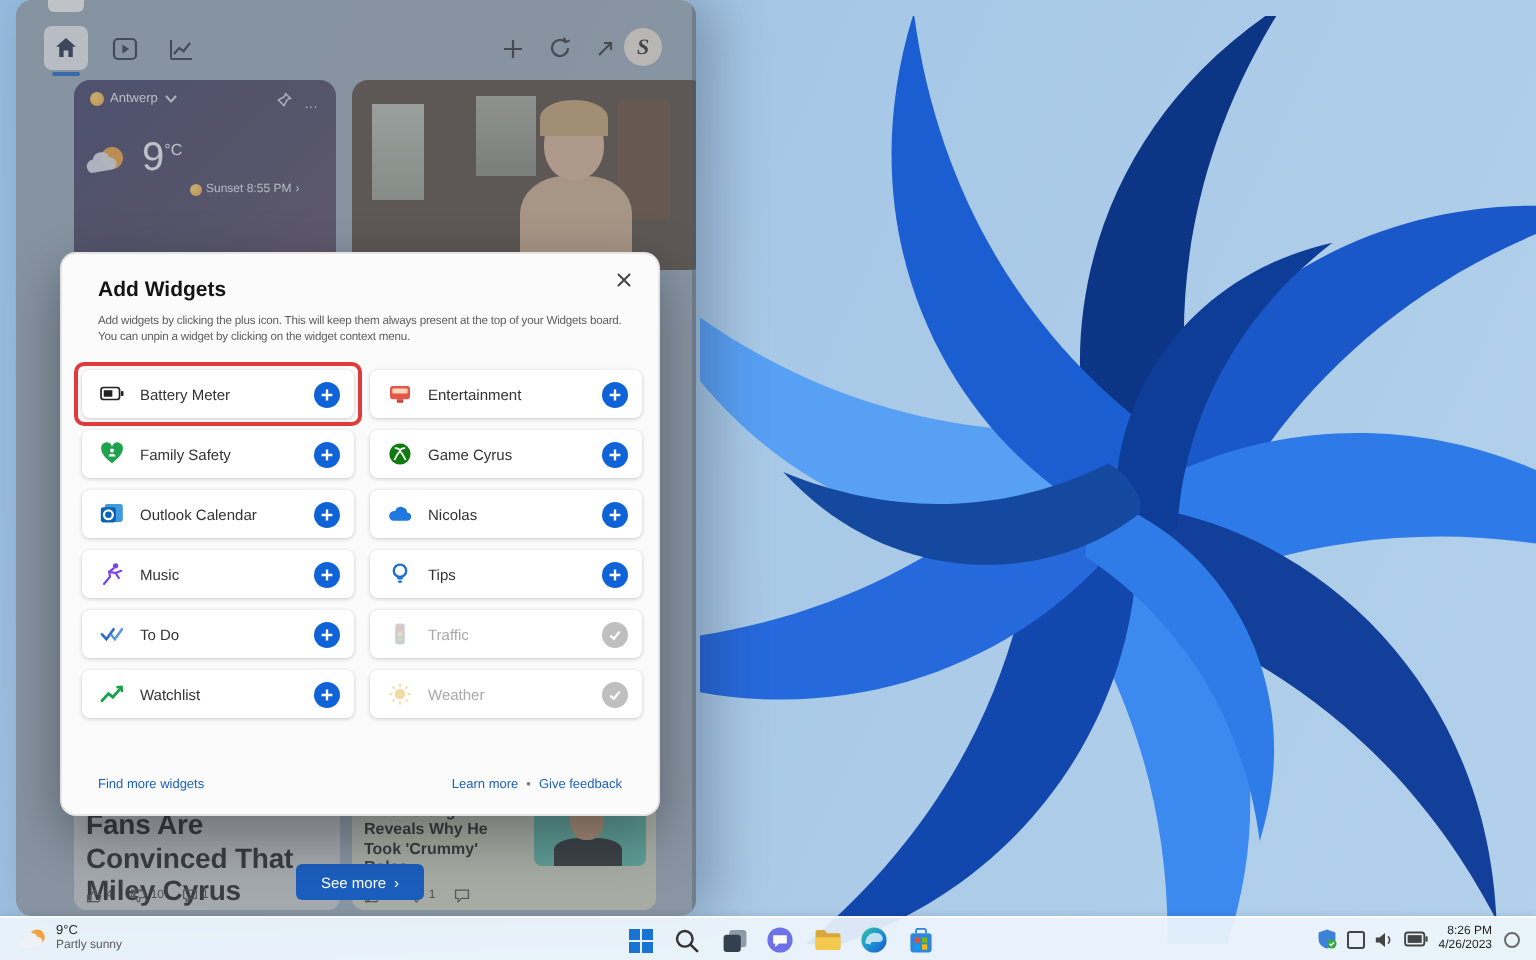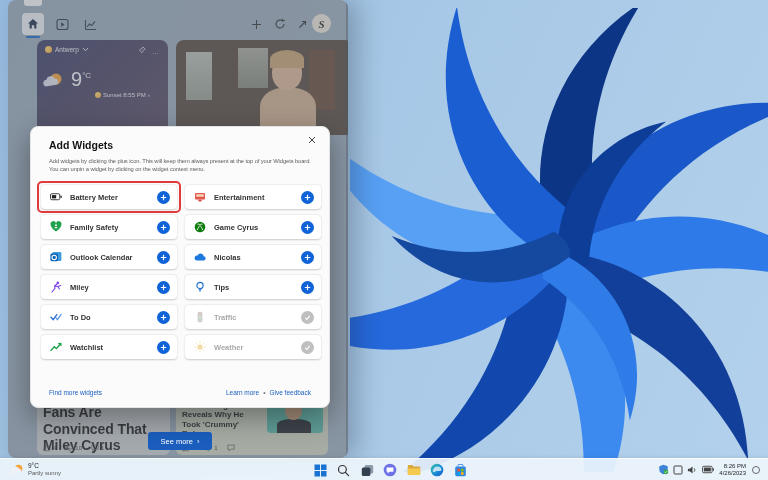--- a/index.html
+++ b/index.html
@@ -72,21 +72,21 @@
   
   #dialog { position:absolute; left:22px; top:86px; width:300px; height:282px;
     background:#fbfbfb; border:1px solid #e4e4e4; border-radius:8px; z-index:6;
     box-shadow:0 10px 28px rgba(0,0,0,.35);margin-top:40px; }
   #dialog .close { position:absolute; right:10px; top:6px; width:14px; height:14px;
     display:flex; align-items:center; justify-content:center; }
   #dialog h1 { position:absolute; left:18px; top:12px; font-size:10.5px; color:#141414; }
   #dialog .desc { position:absolute; left:18px; top:30px; width:272px; font-size:5.8px;
     letter-spacing:-0.1px; color:#5d5d5d; line-height:8px; white-space:nowrap; }
   .grid { position:absolute; left:10px; top:58px; width:280px; display:grid;
-    grid-template-columns:136px 136px; column-gap:8px; row-gap:6px;font-weight:bold; }
+    grid-template-columns:136px 136px; column-gap:8px; row-gap:6px; }
   .pill { position:relative; height:24px; background:#fff; border-radius:4px;
     box-shadow:0 0.5px 2px rgba(0,0,0,.2); display:flex; align-items:center;
     padding:0 7px 0 9px; }
   .pill .wicon { width:12px; height:12px; margin-right:8px; flex:0 0 auto; }
   .pill .wlabel { font-size:7.5px; color:#333; flex:1 1 auto; }
   .pill.disabled .wlabel { color:#a9a9a9; }
   .pill.disabled .wicon { opacity:.5; }
   .badge { width:13px; height:13px; border-radius:50%; background:#0f63d6;
     display:flex; align-items:center; justify-content:center; flex:0 0 auto; }
   .badge.done { background:#bfbfbf; }
@@ -430,21 +430,21 @@
             <path d="M3.5 .8 V6.2 M.8 3.5 H6.2" stroke="#fff" stroke-width="1.2"></path>
             </svg>
           </span>
       </div>
 
       <div class="pill">
         <svg class="wicon" viewBox="0 0 12 12">
           <circle cx="7.8" cy="1.9" r="1.3" fill="#7a42e8"></circle>
           <path d="M2 11 L5 7.4 L4.6 4.9 L7.8 5.5 L9.4 8 M4.6 4.9 L6.8 3.2 M7.8 5.5 L10.6 4.4" stroke="#7a42e8" fill="none" stroke-width="1.1" stroke-linecap="round"></path>
         </svg>
-        <span class="wlabel">Miley</span>
+        <span class="wlabel">Music</span>
         <span class="badge">
           <svg width="7" height="7" viewBox="0 0 7 7">
             <path d="M3.5 .8 V6.2 M.8 3.5 H6.2" stroke="#fff" stroke-width="1.2"></path>
             </svg>
           </span>
       </div>
 
       <div class="pill">
         <svg class="wicon" viewBox="0 0 12 12">
           <circle cx="6" cy="4.4" r="3.1" fill="none" stroke="#1f6fd0" stroke-width="1.2"></circle>

